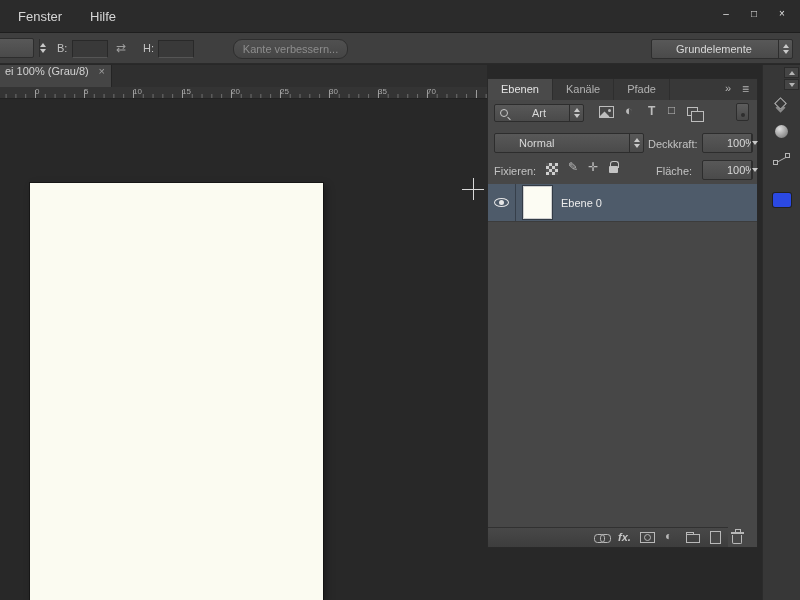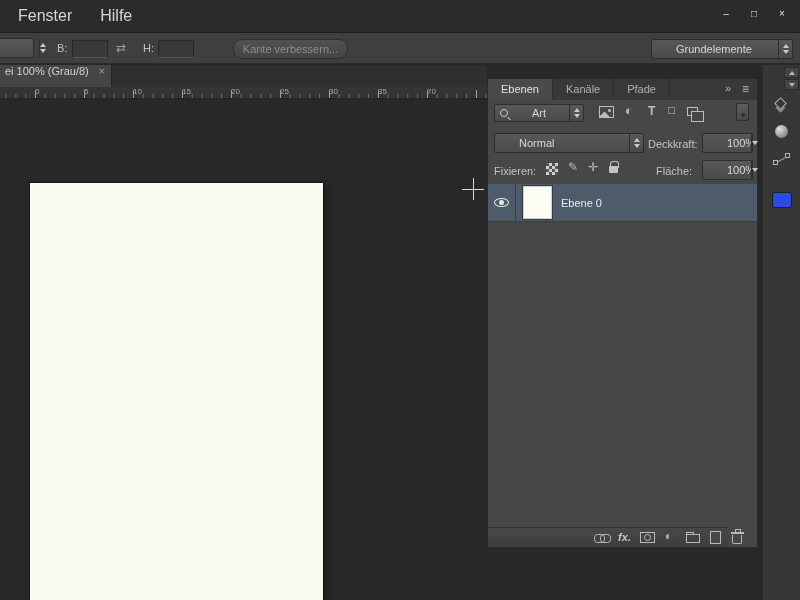--- a/index.html
+++ b/index.html
@@ -1,21 +1,21 @@
 <!DOCTYPE html>
 <html><head>
 <meta charset="utf-8">
 <style>
   *{margin:0;padding:0;box-sizing:border-box}
   html,body{width:800px;height:600px}
   body{position:relative;background:#282828;font-family:"Liberation Sans",sans-serif;font-size:11px;color:#cfcfcf;overflow:hidden}
 
   
   .menubar{position:absolute;left:0;top:0;width:800px;height:33px;background:#2b2b2b;border-bottom:1px solid #1e1e1e;display:flex;align-items:center}
-  .menuitems{display:flex;gap:28px;padding-left:18px;font-size:16px;color:#d6d6d6}
+  .menuitems{display:flex;gap:28px;padding-left:18px;font-size:13px;color:#d6d6d6}
   .menuitem{cursor:default}
   .winctrls{position:absolute;right:6px;top:5px;display:flex;gap:4px}
   .winbtn{width:24px;height:16px;display:flex;align-items:center;justify-content:center;color:#e2e2e2;font-size:10px}
 
   
   .optionsbar{position:absolute;left:0;top:33px;width:800px;height:31px;background:#3f3f3f;border-bottom:1px solid #2a2a2a}
   .select{position:absolute;background:linear-gradient(#585858,#4a4a4a);border:1px solid #2d2d2d;border-radius:2px;display:flex;align-items:center;color:#d8d8d8}
   .select .txt{padding:0 24px;flex:1;white-space:nowrap;overflow:hidden;font-size:11px}
   .select .arrows{width:14px;align-self:stretch;border-left:1px solid #2d2d2d;display:flex;flex-direction:column;align-items:center;justify-content:center;gap:2px}
   .select .arrow1{width:14px;align-self:stretch;border-left:1px solid #2d2d2d;display:flex;align-items:center;justify-content:center}

